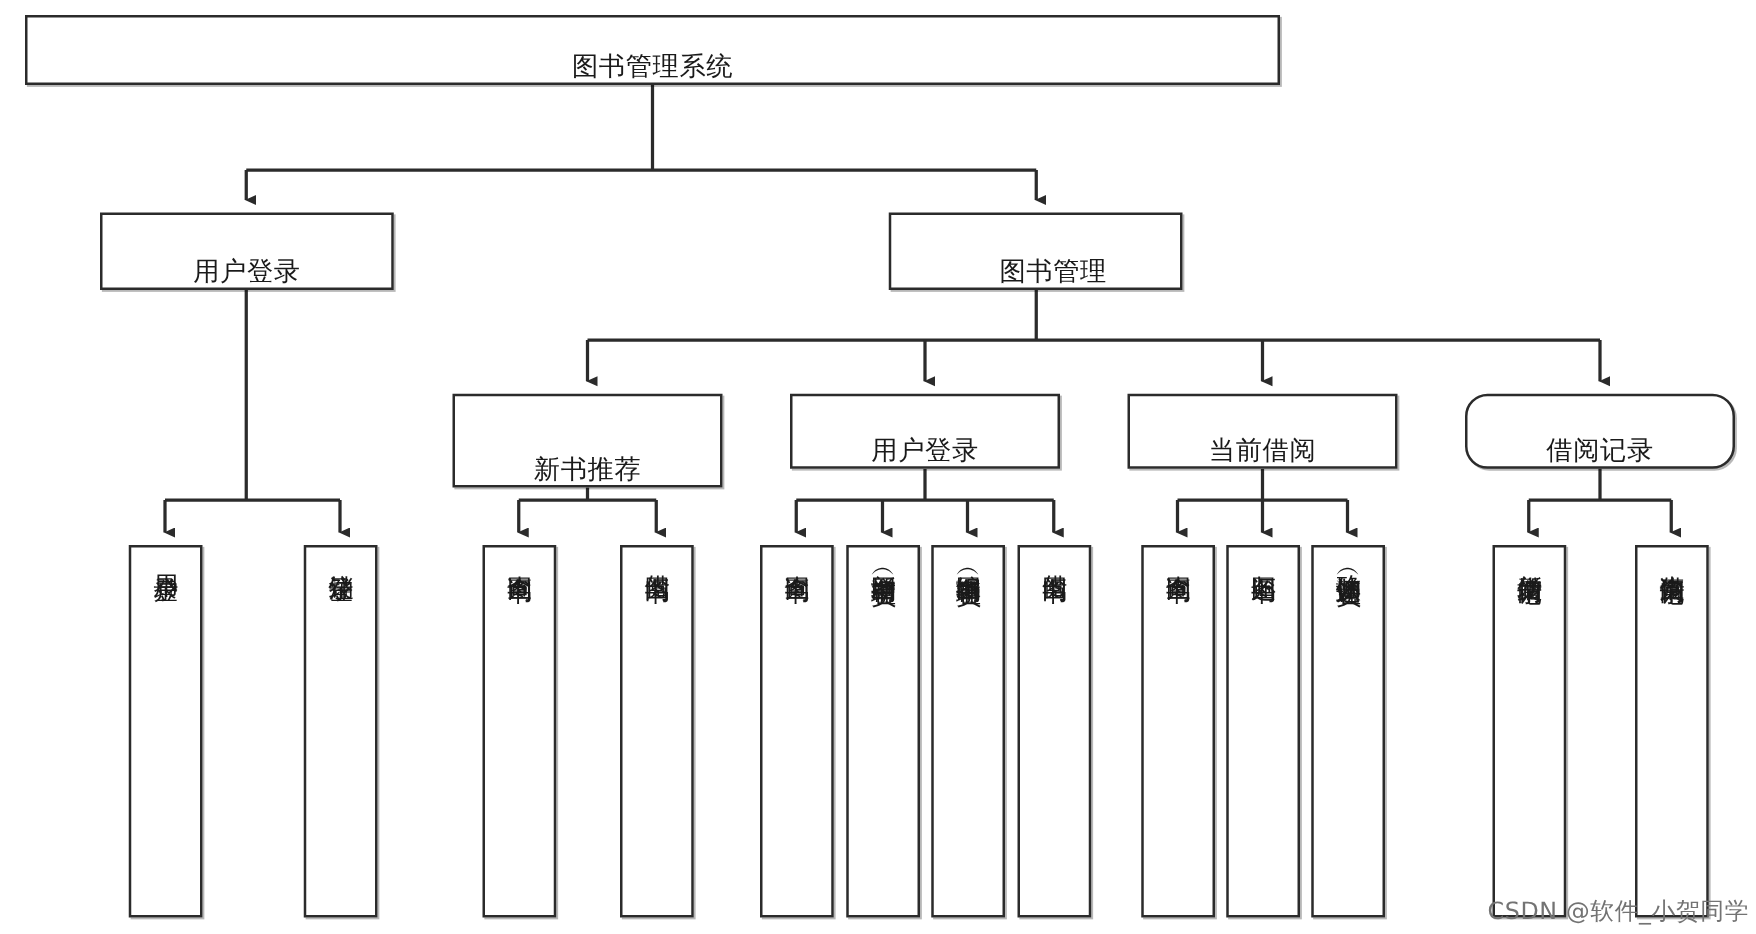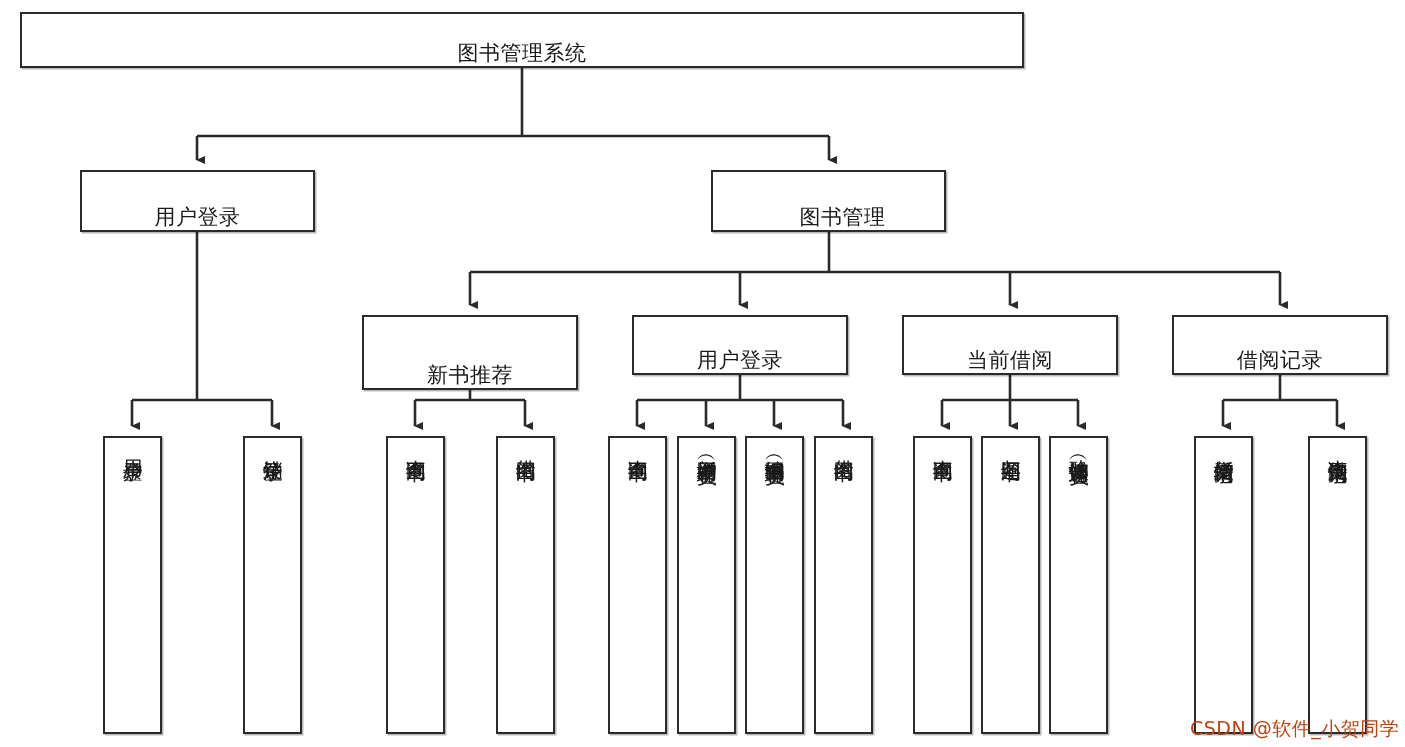--- a/index.html
+++ b/index.html
@@ -61,21 +61,21 @@
     writing-mode: vertical-rl;
     text-orientation: upright;
     font-size: 20px;
     line-height: 1.08;
     letter-spacing: 1px;
     white-space: nowrap;
   }
   .watermark {
     position: absolute;
     font-size: 19px;
-    color: #c2410c;
+    color: #737373;
     white-space: nowrap;
     letter-spacing: 0.5px;
     user-select: none;
   }
 </style>
 </head>
 <body>
 
 <div id="diagram-root">
 
@@ -143,21 +143,21 @@
 
   <div class="node h" style="left:362px; top:315px; width:216px; height:75px;">
     <span class="node-label">新书推荐</span>
   </div>
   <div class="node h" style="left:632px; top:315px; width:216px; height:60px;">
     <span class="node-label">用户登录</span>
   </div>
   <div class="node h" style="left:902px; top:315px; width:216px; height:60px;font-family:Liberation Serif, serif;">
     <span class="node-label">当前借阅</span>
   </div>
-  <div class="node h" style="left:1172px; top:315px; width:216px; height:60px;">
+  <div class="node h" style="left:1172px; top:315px; width:216px; height:60px;border-radius:18px;">
     <span class="node-label">借阅记录</span>
   </div>
 
   <div class="node v" style="left:103px; top:436px; width:59px; height:298px;">
     <span class="node-label">用户登录</span>
   </div>
   <div class="node v" style="left:243px; top:436px; width:59px; height:298px;">
     <span class="node-label">注销登录</span>
   </div>
 

